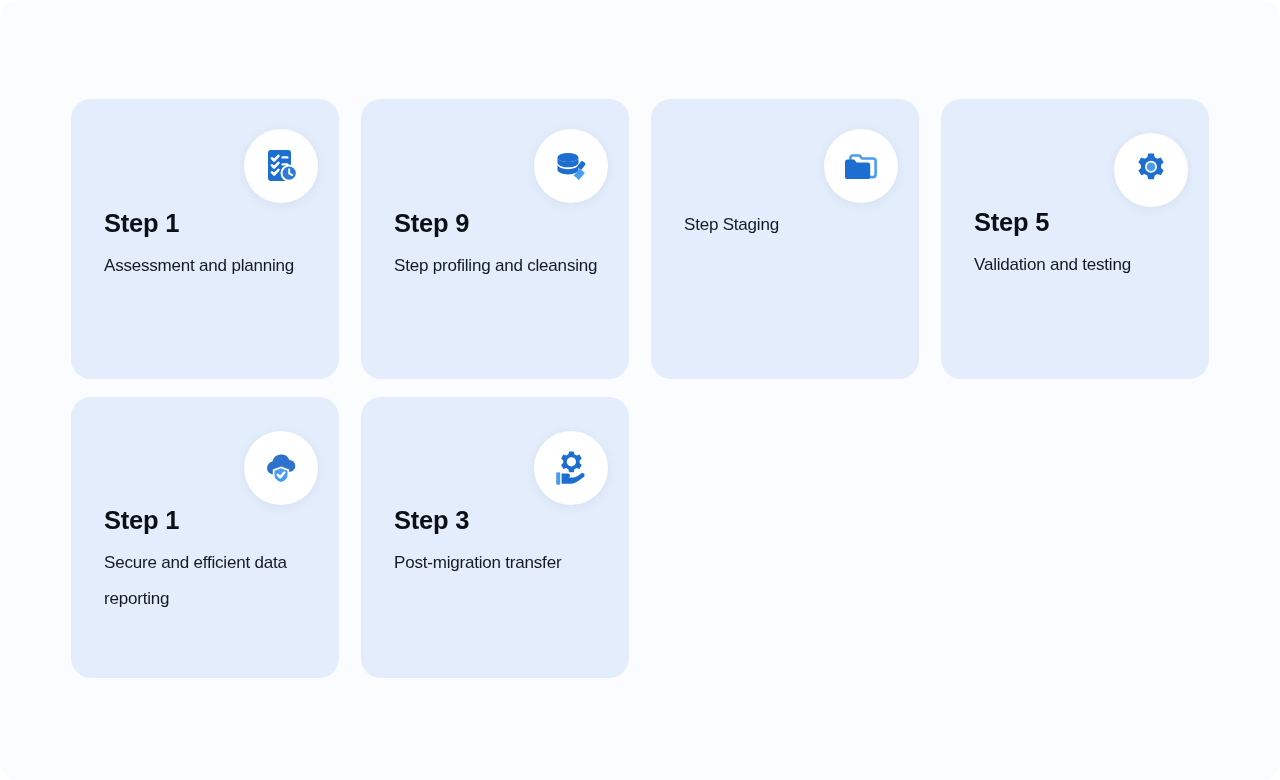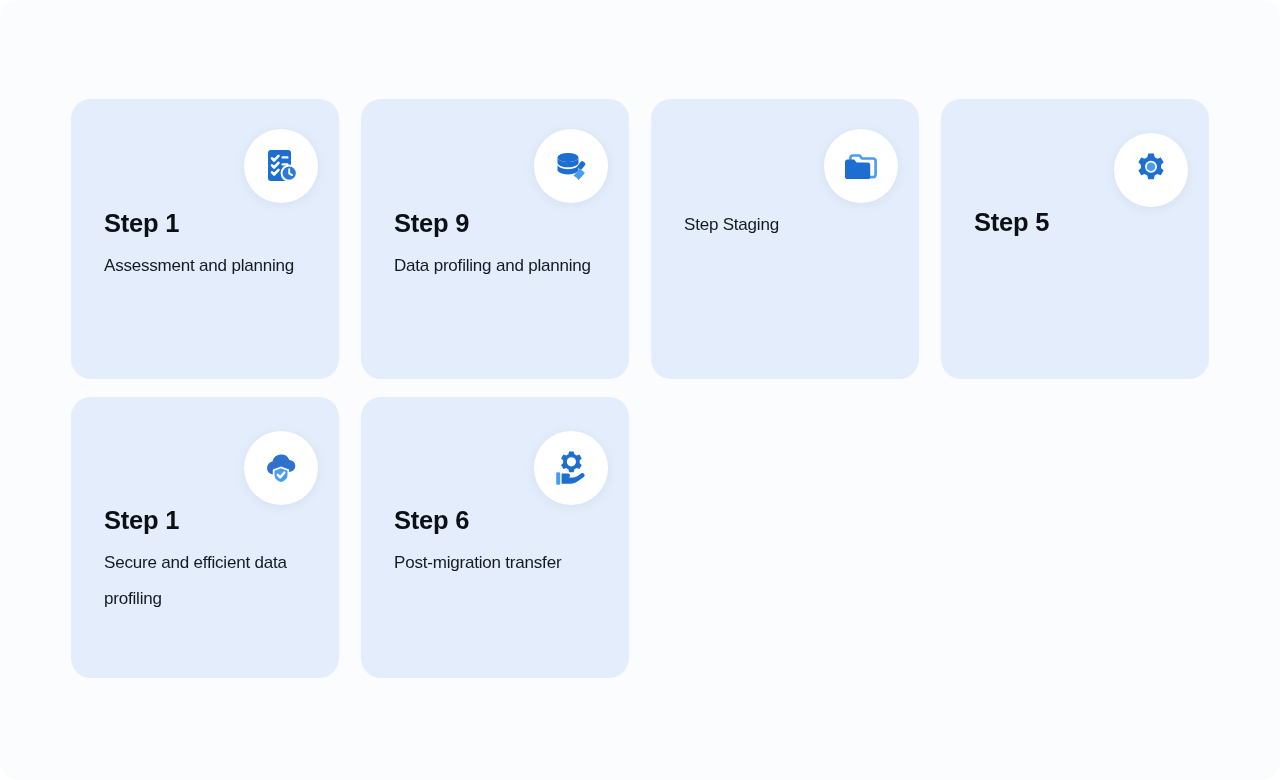--- a/index.html
+++ b/index.html
@@ -112,21 +112,21 @@
         <svg width="44" height="44" viewBox="0 0 44 44" aria-hidden="true">
           <ellipse cx="19" cy="13.5" rx="10.5" ry="4.6" fill="#1C6FD0"></ellipse>
           <path d="M8.5 13.5 v5.2 c0 2.5 4.7 4.6 10.5 4.6 s10.5 -2.1 10.5 -4.6 v-5.2 c0 2.5 -4.7 4.6 -10.5 4.6 s-10.5 -2.1 -10.5 -4.6 z" fill="#1C6FD0"></path>
           <path d="M8.5 20.6 v5.2 c0 2.5 4.7 4.6 10.5 4.6 s10.5 -2.1 10.5 -4.6 v-5.2 c0 2.5 -4.7 4.6 -10.5 4.6 s-10.5 -2.1 -10.5 -4.6 z" fill="#1C6FD0"></path>
           <rect x="29.8" y="17.2" width="5.4" height="8.2" rx="2" transform="rotate(38 32.5 21.3)" fill="#1C6FD0"></rect>
           <path d="M24.5 31.8 l6.4 -7.2 l5.0 4.4 l-6.4 7.2 c-1.3 -2.3 -3.1 -3.6 -5.0 -4.4 z" fill="#4A9CF0"></path>
         </svg>
       </div>
       <div class="card-body">
         <p class="card-title">Step 9</p>
-        <p class="card-desc">Data profiling and planning</p>
+        <p class="card-desc">Step profiling and cleansing</p>
       </div>
     </div>
 
 
     <div class="card">
       <div class="icon-badge">
         <svg width="44" height="44" viewBox="0 0 44 44" aria-hidden="true">
           <path d="M14 11.5 h6.6 l2.4 3.0 h11.0 a2.6 2.6 0 0 1 2.6 2.6 v13.4 a2.6 2.6 0 0 1 -2.6 2.6 h-20 a2.6 2.6 0 0 1 -2.6 -2.6 v-16.4 a2.6 2.6 0 0 1 2.6 -2.6 z" fill="none" stroke="#4A9CF0" stroke-width="2.6" stroke-linejoin="round"></path>
           <path d="M8.6 15.6 h6.6 l2.4 3.0 h11.0 a2.6 2.6 0 0 1 2.6 2.6 v11.2 a2.6 2.6 0 0 1 -2.6 2.6 h-20 a2.6 2.6 0 0 1 -2.6 -2.6 v-14.2 a2.6 2.6 0 0 1 2.6 -2.6 z" fill="#1C6FD0"></path>
         </svg>
@@ -139,48 +139,49 @@
     <div class="card row2">
       <div class="icon-badge">
         <svg width="40" height="40" viewBox="0 0 40 40" aria-hidden="true">
           <path d="M17.2 3.6 h5.6 l0.9 3.6 a13 13 0 0 1 2.6 1.5 l3.5 -1.2 l2.8 4.8 l-2.6 2.6 a13 13 0 0 1 0 3.0 l2.6 2.6 l-2.8 4.8 l-3.5 -1.2 a13 13 0 0 1 -2.6 1.5 l-0.9 3.6 h-5.6 l-0.9 -3.6 a13 13 0 0 1 -2.6 -1.5 l-3.5 1.2 l-2.8 -4.8 l2.6 -2.6 a13 13 0 0 1 0 -3.0 l-2.6 -2.6 l2.8 -4.8 l3.5 1.2 a13 13 0 0 1 2.6 -1.5 z" fill="#1C6FD0"></path>
           <circle cx="20" cy="16.8" r="6.0" fill="#FFFFFF"></circle>
           <circle cx="20" cy="16.8" r="4.3" fill="#4A9CF0"></circle>
         </svg>
       </div>
       <div class="card-body">
         <p class="card-title">Step 5</p>
+        <p class="card-desc">Validation and testing</p>
       </div>
     </div>
 
     <div class="card row2">
       <div class="icon-badge">
         <svg width="44" height="44" viewBox="0 0 44 44" aria-hidden="true">
           <path d="M14.4 28.6 a6.6 6.6 0 0 1 -0.9 -13.1 a8.9 8.9 0 0 1 16.9 -1.6 a6.0 6.0 0 0 1 1.0 11.9 a6.4 6.4 0 0 1 -0.9 0.1 z" fill="#2E72CE"></path>
           <path d="M22 20.4 l8.2 3.1 v5.2 c0 4.4 -3.4 7.6 -8.2 9.0 c-4.8 -1.4 -8.2 -4.6 -8.2 -9.0 v-5.2 z" fill="#FFFFFF"></path>
           <path d="M22 22.3 l6.5 2.5 v4.1 c0 3.4 -2.6 5.9 -6.5 7.1 c-3.9 -1.2 -6.5 -3.7 -6.5 -7.1 v-4.1 z" fill="#4A9CF0"></path>
           <path d="M18.8 28.9 l2.3 2.4 l4.2 -4.6" stroke="#FFFFFF" stroke-width="2.5" fill="none" stroke-linecap="round" stroke-linejoin="round"></path>
         </svg>
       </div>
       <div class="card-body">
         <p class="card-title">Step 1</p>
-        <p class="card-desc">Secure and efficient data profiling</p>
+        <p class="card-desc">Secure and efficient data reporting</p>
       </div>
     </div>
 
 
     <div class="card row2">
       <div class="icon-badge">
         <svg width="44" height="44" viewBox="0 0 44 44" aria-hidden="true">
           <path d="M20.1 5.4 h4.6 l0.7 2.9 a10.6 10.6 0 0 1 2.1 1.2 l2.9 -1.0 l2.3 4.0 l-2.1 2.1 a10.6 10.6 0 0 1 0 2.4 l2.1 2.1 l-2.3 4.0 l-2.9 -1.0 a10.6 10.6 0 0 1 -2.1 1.2 l-0.7 2.9 h-4.6 l-0.7 -2.9 a10.6 10.6 0 0 1 -2.1 -1.2 l-2.9 1.0 l-2.3 -4.0 l2.1 -2.1 a10.6 10.6 0 0 1 0 -2.4 l-2.1 -2.1 l2.3 -4.0 l2.9 1.0 a10.6 10.6 0 0 1 2.1 -1.2 z" fill="#1C6FD0"></path>
           <circle cx="22.4" cy="15.8" r="4.6" fill="#FFFFFF"></circle>
           <path d="M12.6 27.4 h6.2 c1.3 0 2.3 0.9 2.3 2.1 s-1.0 2.1 -2.3 2.1 h-3.6 h7.4 c2.6 0 5.1 -0.9 7.1 -2.4 l2.4 -1.8 c1.0 -0.7 2.4 -0.5 3.1 0.5 c0.7 1.0 0.5 2.3 -0.5 3.1 l-6.2 4.6 a10.6 10.6 0 0 1 -6.3 2.1 h-9.6 z" fill="#1C6FD0"></path>
           <rect x="7.2" y="26.3" width="4.0" height="12.4" rx="1.3" fill="#4A9CF0"></rect>
         </svg>
       </div>
       <div class="card-body">
-        <p class="card-title">Step 6</p>
+        <p class="card-title">Step 3</p>
         <p class="card-desc">Post-migration transfer</p>
       </div>
     </div>
 
   </div>
 </div>
 
 </body></html>

